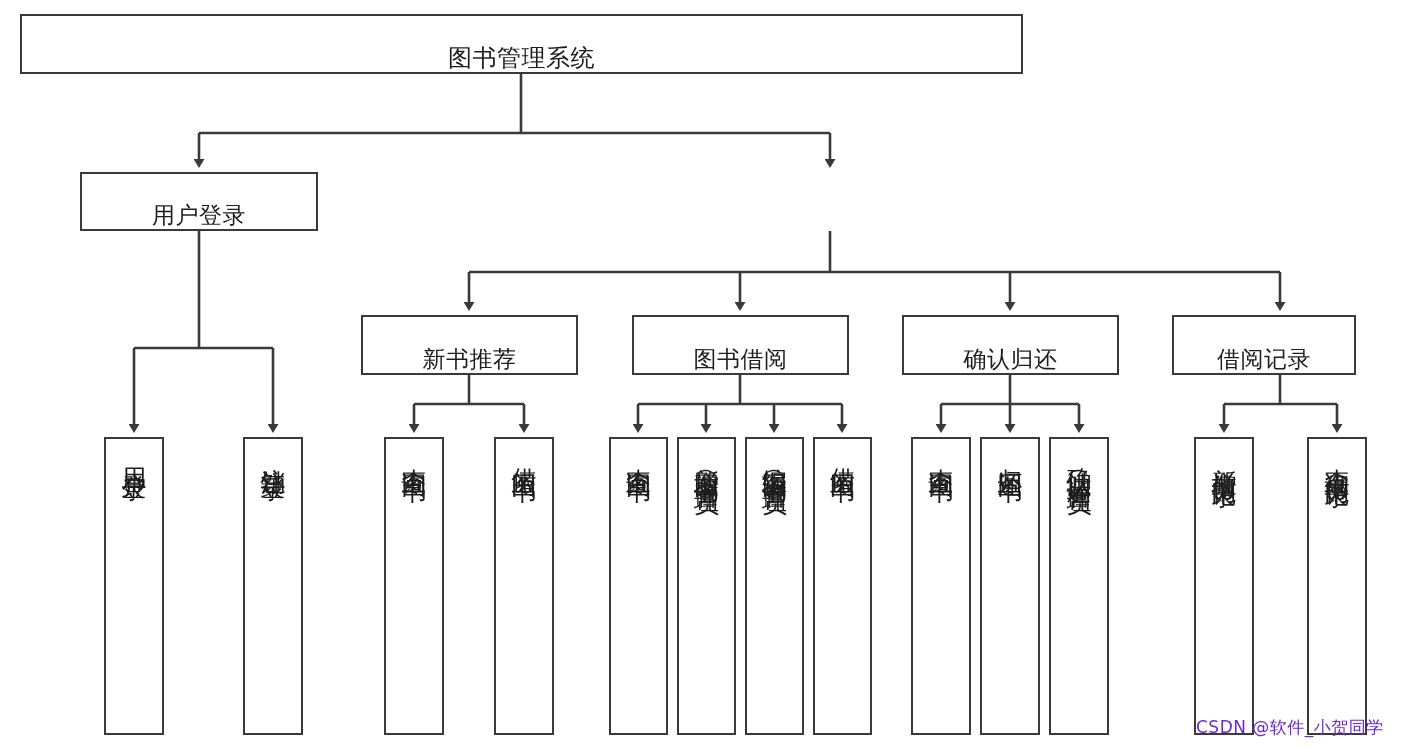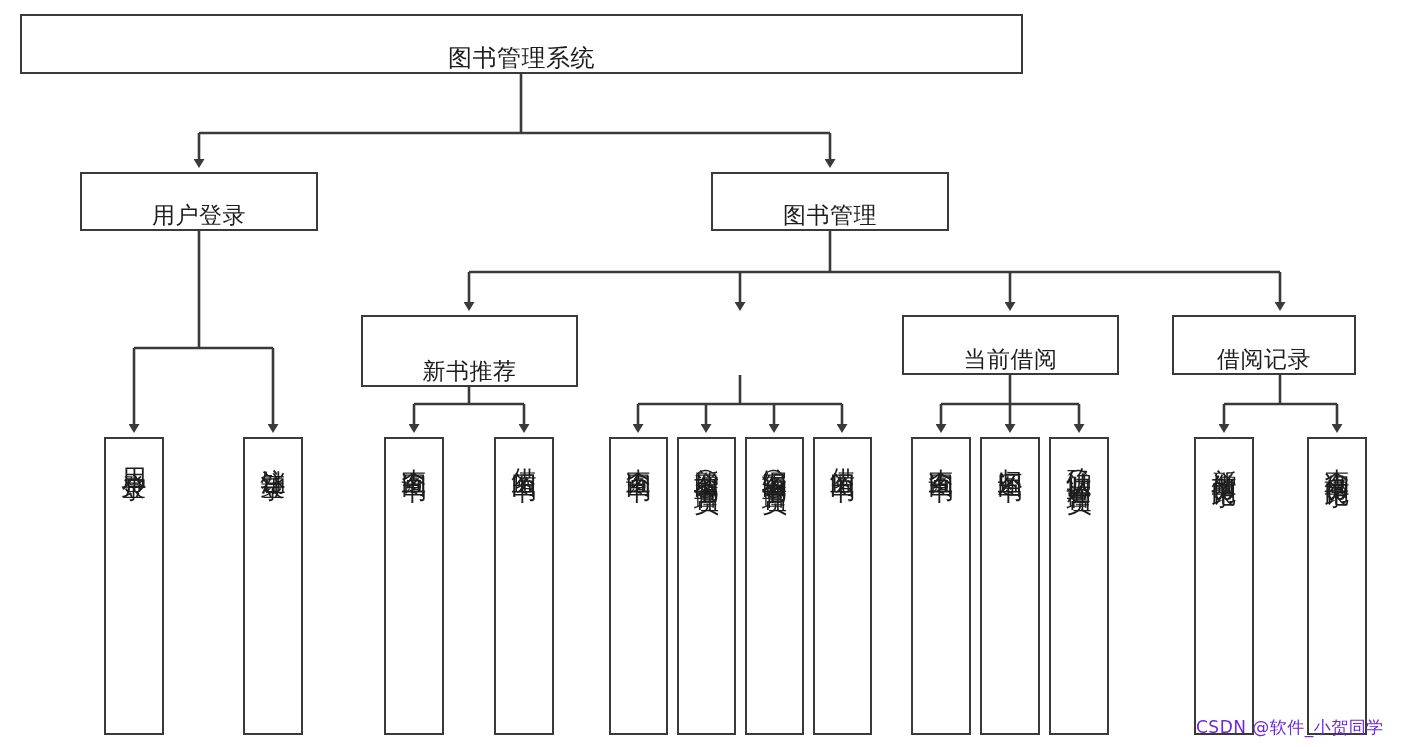--- a/index.html
+++ b/index.html
@@ -128,29 +128,29 @@
     </g>
   </svg>
 
   <div class="node horiz root" style="left:20px; top:14px; width:1003px; height:60px;">
     <span class="label">图书管理系统</span>
   </div>
 
   <div class="node horiz" style="left:80px; top:172px; width:238px; height:59px;">
     <span class="label">用户登录</span>
   </div>
-  <div class="node horiz" style="left:711px; top:172px; width:238px; height:59px;">
-    <span class="label">图书管理</span>
-  </div>
-
-  <div class="node horiz" style="left:361px; top:315px; width:217px; height:72px;">
+
+  <div class="node horiz" style="left:361px; top:315px; width:217px; height:60px;">
     <span class="label">新书推荐</span>
   </div>
+  <div class="node horiz" style="left:632px; top:315px; width:217px; height:60px;">
+    <span class="label">图书借阅</span>
+  </div>
   <div class="node horiz" style="left:902px; top:315px; width:217px; height:60px;">
-    <span class="label">当前借阅</span>
+    <span class="label">确认归还</span>
   </div>
   <div class="node horiz" style="left:1172px; top:315px; width:184px; height:60px;">
     <span class="label">借阅记录</span>
   </div>
 
   <div class="node vert" style="left:104px; top:437px; width:60px; height:298px;">
     <span class="label">用户登录</span>
   </div>
   <div class="node vert" style="left:243px; top:437px; width:60px; height:298px;">
     <span class="label">注销登录</span>

